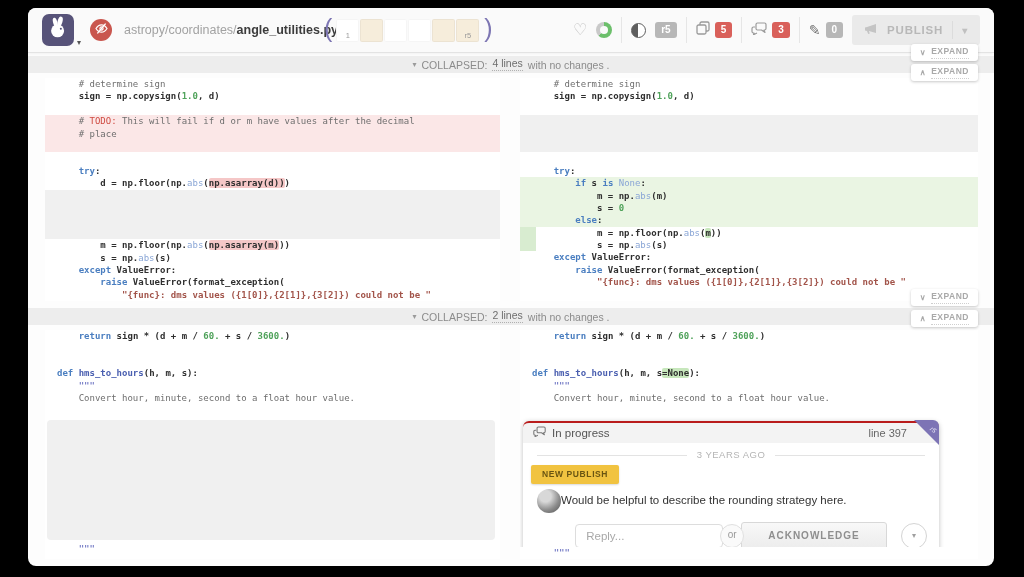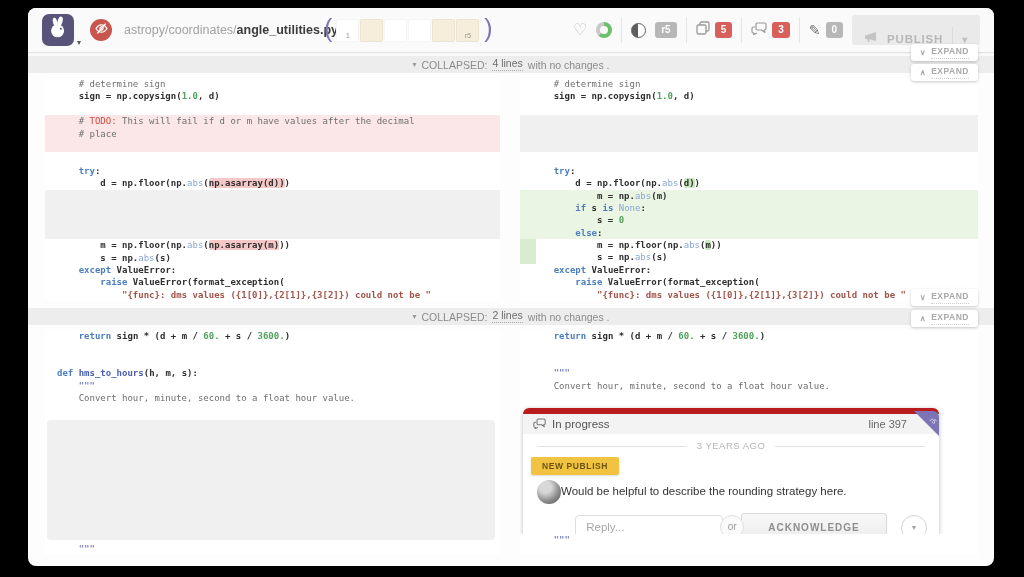--- a/index.html
+++ b/index.html
@@ -29,21 +29,21 @@
   .donut{width:16px;height:16px;border-radius:50%;position:relative;cursor:pointer;
     background:conic-gradient(#6cbf6b 0 62%,#c9c9c9 62% 100%);}
   .donut::after{content:"";position:absolute;left:4px;top:4px;width:8px;height:8px;border-radius:50%;background:#fafafa;}
   .contrast{width:15px;height:15px;border-radius:50%;border:1.5px solid #5e5e5e;box-sizing:border-box;
     background:linear-gradient(90deg,#5e5e5e 0 50%,#fff 50% 100%);cursor:pointer;}
   .badge{font-size:10px;font-weight:bold;color:#fff;border-radius:3px;padding:2px 6px;line-height:1.2;}
   .badge.gray{background:#b7b7b7;}
   .badge.red{background:#d9605a;}
   .icon-btn{display:flex;align-items:center;gap:5px;cursor:pointer;}
   .pencil{font-size:14px;color:#6e6e6e;line-height:1;}
-  .publish{display:flex;align-items:flex-end;gap:9px;background:#eaeaea;border:none;border-radius:3px;
+  .publish{display:flex;align-items:center;gap:9px;background:#eaeaea;border:none;border-radius:3px;
     height:30px;padding:0 12px;color:#b8b8b8;font-size:11.5px;font-weight:bold;letter-spacing:.8px;
     cursor:pointer;font-family:"Liberation Sans",sans-serif;}
   .publish .pdiv{width:1px;height:18px;background:#dcdcdc;}
   .publish .pcaret{font-size:10px;color:#c0c0c0;}
   
   .collapsed-bar{height:17px;background:#ededed;display:flex;align-items:center;justify-content:center;
     gap:5px;font-size:10.5px;color:#8b8b8b;cursor:pointer;position:relative;}
   .collapsed-bar.first{margin-top:3px;}
   .bar-caret{font-size:8px;color:#9a9a9a;}
   .bar-detail{color:#6e6e6e;border-bottom:1px dotted #b0b0b0;line-height:1.1;}
@@ -75,21 +75,21 @@
   
   .expand-btn{position:absolute;right:16px;height:17px;background:#fff;border-radius:3px;z-index:6;
     box-shadow:0 1px 3px rgba(0,0,0,.22);display:flex;align-items:center;justify-content:center;gap:5px;
     padding:0 9px;font-size:8.5px;font-weight:bold;color:#a9a9a9;letter-spacing:.5px;cursor:pointer;}
   .expand-btn .chev{font-size:8px;color:#a9a9a9;}
   .expand-btn .elabel{border-bottom:1px dotted #cfcfcf;line-height:1.3;}
   
   .comment-box{position:relative;width:416px;margin-left:3px;margin-top:4px;background:#fff;border-radius:6px;
     box-shadow:0 1px 5px rgba(0,0,0,.25);font-family:"Liberation Sans",sans-serif;white-space:normal;}
   .cb-header{position:relative;display:flex;align-items:center;height:20px;background:#f3f3f3;
-    border-top:6px solid #b91c1c;border-radius:6px 6px 0 0;padding:0 10px;font-size:11.5px;color:#555;gap:6px;}
+    border-top:2px solid #b91c1c;border-radius:6px 6px 0 0;padding:0 10px;font-size:11.5px;color:#555;gap:6px;}
   .cb-lineref{margin-left:auto;color:#666;font-size:11px;padding-right:22px;}
   .cb-corner{position:absolute;top:-3px;right:0;width:0;height:0;border-top:25px solid #7d74b5;
     border-left:25px solid transparent;border-top-right-radius:6px;}
   .cb-corner-label{position:absolute;top:1px;right:3px;font-size:6.5px;color:#e8e6f5;transform:rotate(40deg);
     font-style:italic;}
   .cb-age{display:flex;align-items:center;margin:6px 14px 4px;color:#b5b5b5;font-size:9.5px;letter-spacing:.5px;}
   .cb-age .rule{flex:1;height:1px;background:#e3e3e3;}
   .cb-age .agetext{padding:0 10px;}
   .cb-newbadge{display:inline-block;margin:0 0 5px 8px;background:#f1c340;color:#6a5512;font-size:8.5px;
     font-weight:bold;letter-spacing:.6px;padding:3px 11px;border-radius:2px;box-shadow:0 1px 2px rgba(0,0,0,.15);}
@@ -239,23 +239,22 @@
           <div class="line code"><span class="p">        </span><span class="k">raise</span><span class="p"> ValueError(format_exception(</span></div>
           <div class="line code"><span class="p">            </span><span class="s">"{func}: dms values ({1[0]},{2[1]},{3[2]}) could not be "</span></div>
         </div>
         <div class="col col-right">
           <div class="line code"><span class="c">    # determine sign</span></div>
           <div class="line code"><span class="p">    sign = np.copysign(</span><span class="n">1.0</span><span class="p">, d)</span></div>
           <div class="line blank"></div>
           <div class="line fill" style="height: 37.2px;"></div>
           <div class="line blank"></div>
           <div class="line code"><span class="p">    </span><span class="k">try</span><span class="p">:</span></div>
-          <div class="line code"><span class="p">        d = np.floor(np.</span><span class="b">abs</span><span class="p">(</span><span class="p hg">d)</span><span class="p">)</span></div>
+          <div class="line add"><span class="p">        </span><span class="k">if</span><span class="p"> s </span><span class="k">is</span><span class="p"> </span><span class="b">None</span><span class="p">:</span></div>
           <div class="line add"><span class="p">            m = np.</span><span class="b">abs</span><span class="p">(m)</span></div>
-          <div class="line add"><span class="p">        </span><span class="k">if</span><span class="p"> s </span><span class="k">is</span><span class="p"> </span><span class="b">None</span><span class="p">:</span></div>
           <div class="line add"><span class="p">            s = </span><span class="n">0</span></div>
           <div class="line add"><span class="p">        </span><span class="k">else</span><span class="p">:</span></div>
           <div class="line strip"><span class="p">            m = np.floor(np.</span><span class="b">abs</span><span class="p">(</span><span class="p hg">m</span><span class="p">))</span></div>
           <div class="line strip"><span class="p">            s = np.</span><span class="b">abs</span><span class="p">(s)</span></div>
           <div class="line code"><span class="p">    </span><span class="k">except</span><span class="p"> ValueError:</span></div>
           <div class="line code"><span class="p">        </span><span class="k">raise</span><span class="p"> ValueError(format_exception(</span></div>
           <div class="line code"><span class="p">            </span><span class="s">"{func}: dms values ({1[0]},{2[1]},{3[2]}) could not be "</span></div>
         </div>
       </div>
       <div class="collapsed-bar">
@@ -273,20 +272,21 @@
           <div class="line code"><span class="p">    </span><span class="d">"""</span></div>
           <div class="line code"><span class="c">    Convert hour, minute, second to a float hour value.</span></div>
           <div class="line blank"></div>
           <div class="line fillbox" style="height: 120px;"></div>
           <div class="line code"><span class="p">    </span><span class="d">"""</span></div>
         </div>
         <div class="col col-right">
           <div class="line code"><span class="p">    </span><span class="k">return</span><span class="p"> sign * (d + m / </span><span class="n">60.</span><span class="p"> + s / </span><span class="n">3600.</span><span class="p">)</span></div>
           <div class="line blank"></div>
           <div class="line blank"></div>
+          <div class="line code"><span class="k">def</span><span class="p"> </span><span class="f">hms_to_hours</span><span class="p">(h, m, s</span><span class="p hg">=None</span><span class="p">):</span></div>
           <div class="line code"><span class="p">    </span><span class="d">"""</span></div>
           <div class="line code"><span class="c">    Convert hour, minute, second to a float hour value.</span></div>
           <div class="line blank"></div>
           <div class="line slot" style="height: 130px; padding-left: 0px;"><div class="comment-box">
       <div class="cb-header">
         <span>
           <svg width="13" height="11" viewBox="0 0 16 13" fill="none" stroke="#777" stroke-width="1.3" stroke-linejoin="round">
             <path d="M6.5 1h7A1.5 1.5 0 0115 2.5v4A1.5 1.5 0 0113.5 8H13l1 2.5L10.5 8h-4A1.5 1.5 0 015 6.5v-4A1.5 1.5 0 016.5 1z"></path>
             <path d="M4 5H2.5A1.5 1.5 0 001 6.5v3A1.5 1.5 0 002.5 11H3l-.5 1.8L6 11"></path>
           </svg>

